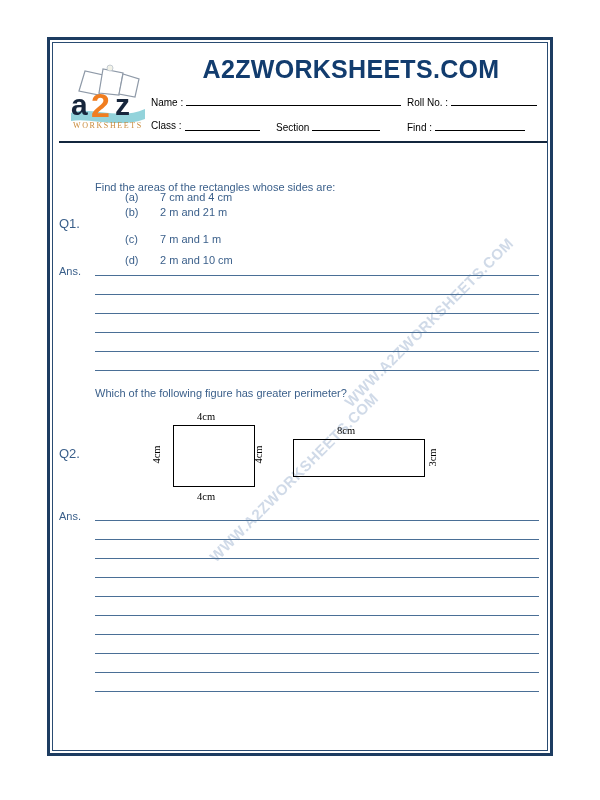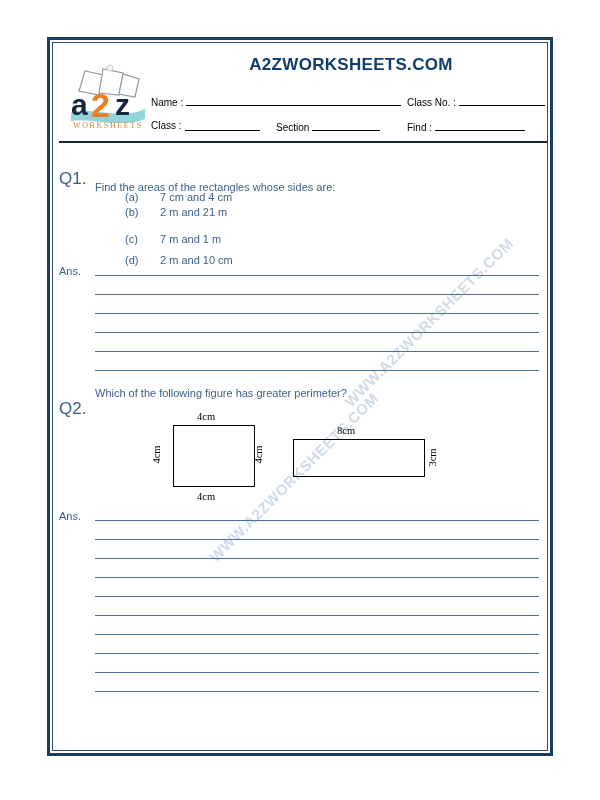--- a/index.html
+++ b/index.html
@@ -73,21 +73,21 @@
     height: 70px;
   }
   #logo svg { display: block; }
 
   #brand-title {
     position: absolute;
     left: 100px;
     top: 12px;
     width: 396px;
     text-align: center;
-    font-size: 17px;
+    font-size: 25px;
     font-weight: bold;
     color: #123c6e;
     letter-spacing: 0.3px;
     font-family: "Liberation Sans", sans-serif;
   }
 
   .field-row {
     position: absolute;
     left: 98px;
     width: 400px;
@@ -147,23 +147,24 @@
     color: #2d5586;
     letter-spacing: 0.2px;
     z-index: 5;
   }
 
   
   .q-block { position: absolute; left: 0; width: 100%; z-index: 5; }
   .q-num {
     position: absolute;
     left: 6px;
-    font-size: 17px;
+    font-size: 13px;
     color: #3a5f8a;
     font-family: "Liberation Sans", sans-serif;
+    margin-top: 47px;
   }
   .q-text {
     position: absolute;
     left: 42px;
     font-size: 11px;
     color: #3a5f8a;
     font-family: "Liberation Sans", sans-serif;
   }
   .sub-item {
     position: absolute;
@@ -276,21 +277,21 @@
       </div>
 
       <div id="brand-title">A2ZWORKSHEETS.COM</div>
 
       <div class="field-row" id="field-row-1">
         <div class="field" id="f-name">
           <span class="field-label">Name :</span>
           <span class="field-line"></span>
         </div>
         <div class="field" id="f-roll">
-          <span class="field-label">Class No. :</span>
+          <span class="field-label">Roll No. :</span>
           <span class="field-line"></span>
         </div>
       </div>
 
       <div class="field-row" id="field-row-2">
         <div class="field" id="f-class">
           <span class="field-label">Class :</span>
           <span class="field-line"></span>
         </div>
         <div class="field" id="f-section">

